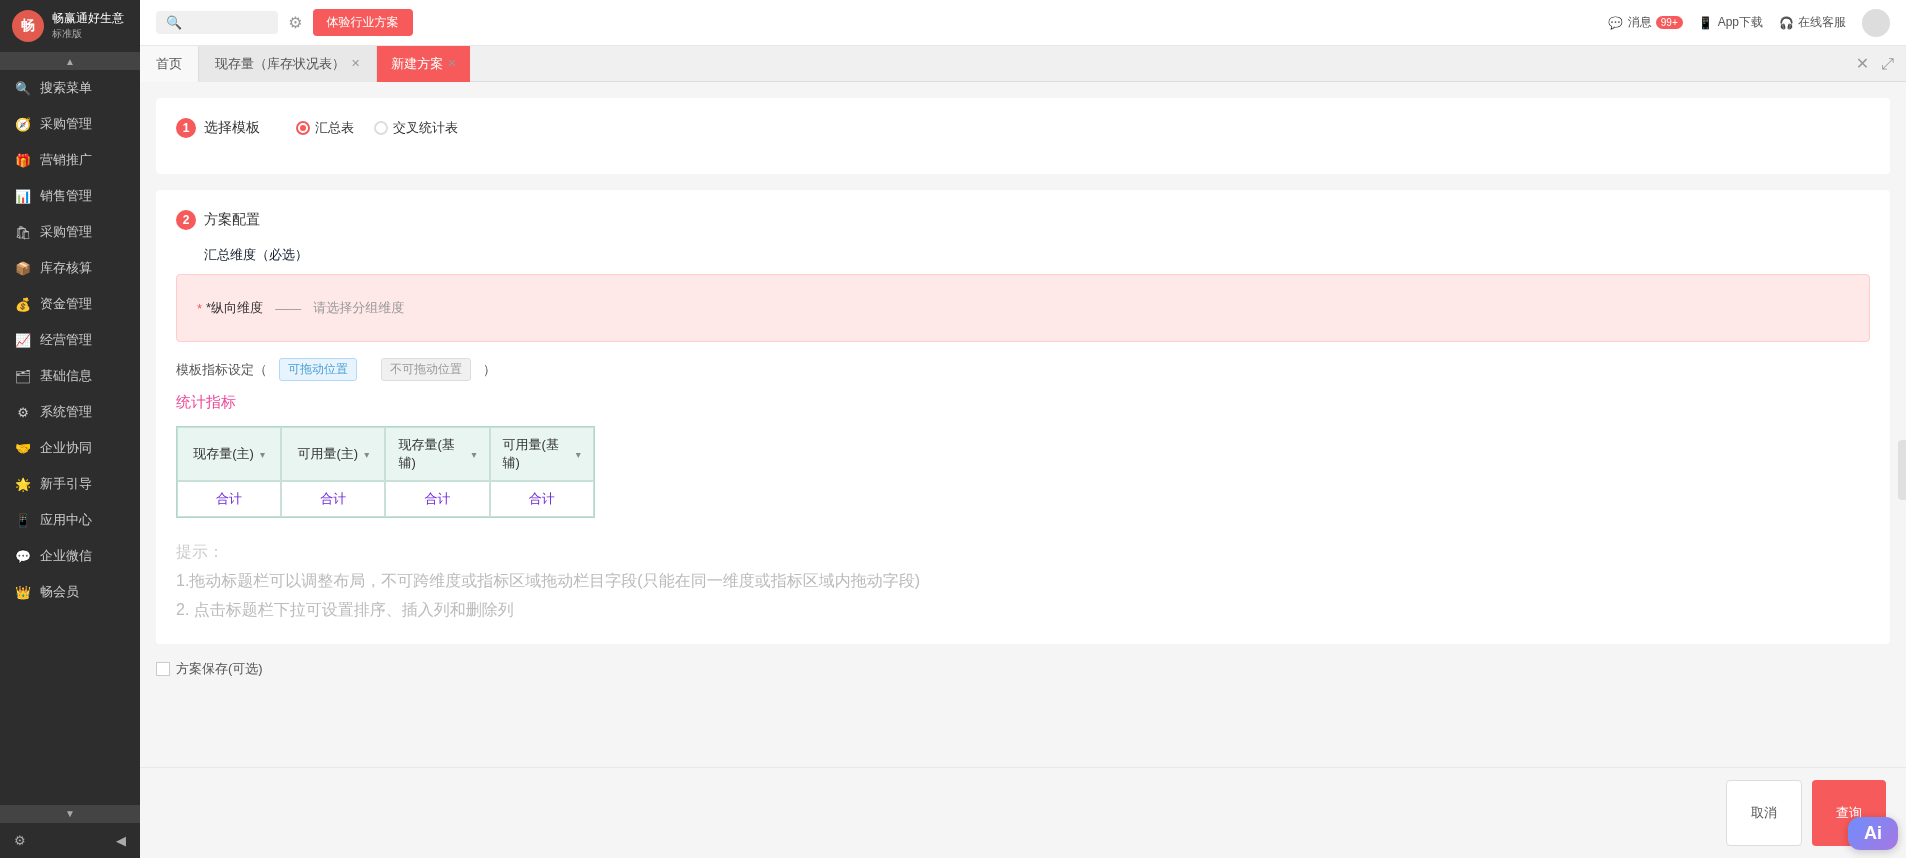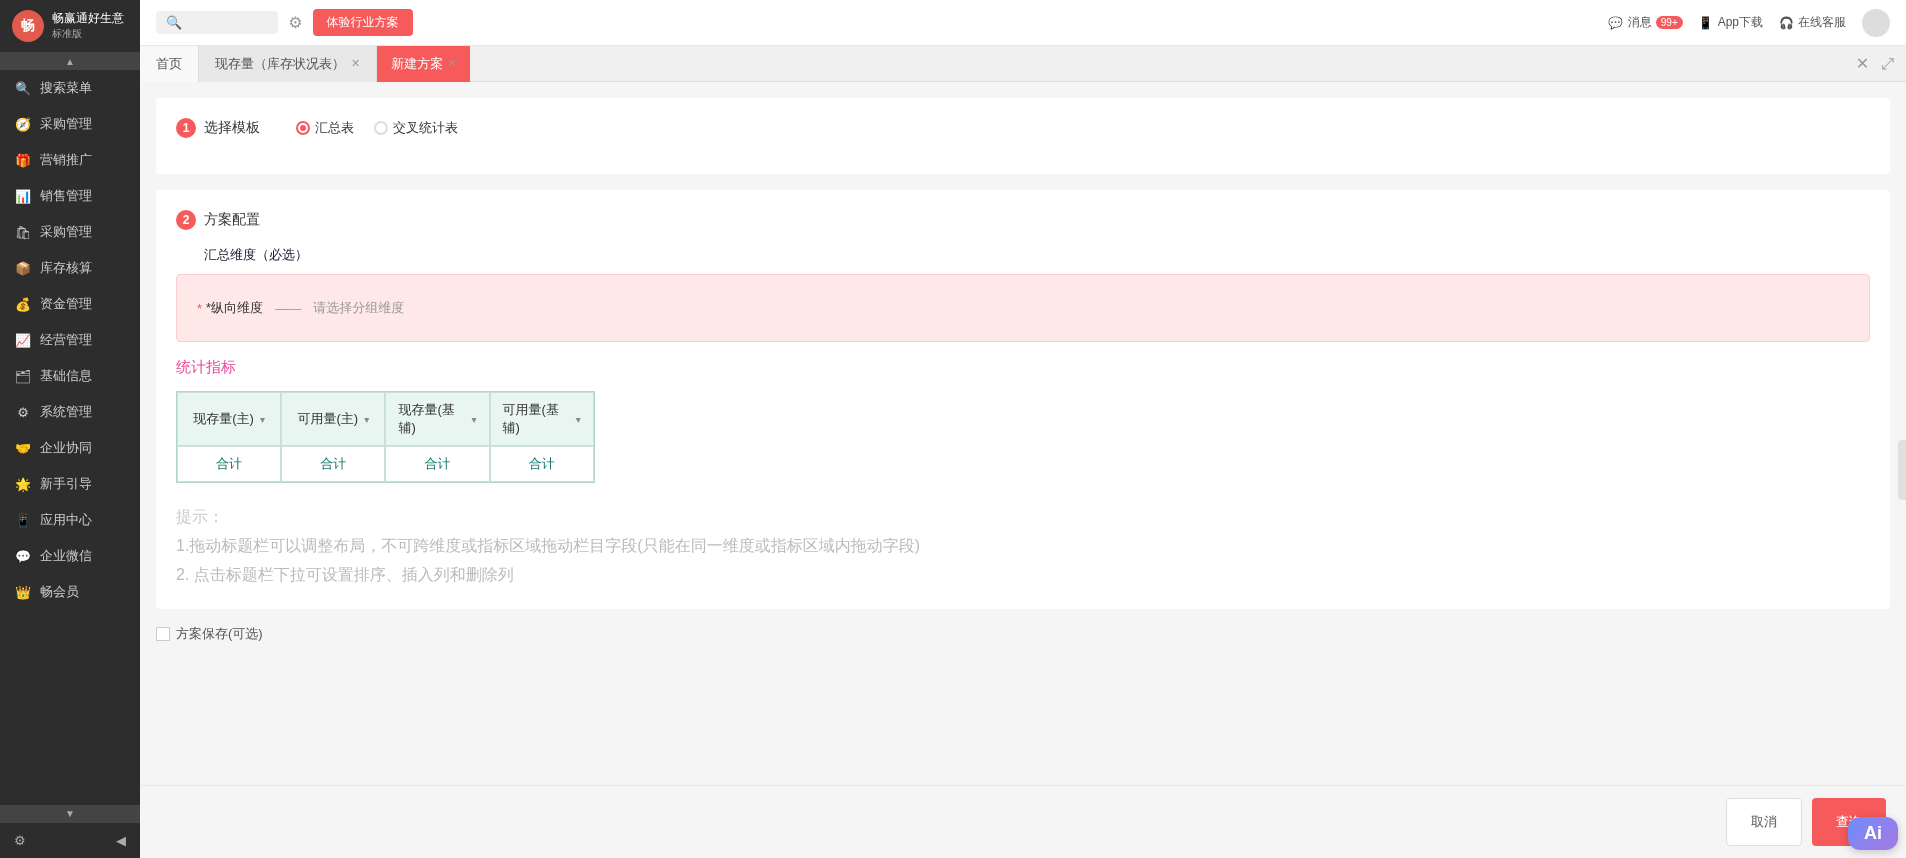--- a/index.html
+++ b/index.html
@@ -194,21 +194,21 @@
       display: flex;
     }
     .stats-cell {
       flex: 1; border: 1px solid #c8e0d8; padding: 8px 12px;
       display: flex; align-items: center; justify-content: center; gap: 6px;
       background: #e8f5f0; font-size: 13px; color: #333;
     }
     .stats-data-row { display: flex; }
     .stats-data-cell {
       flex: 1; border: 1px solid #c8e0d8; padding: 8px 12px;
-      text-align: center; font-size: 13px; color: #0f766e; background: #fff;
+      text-align: center; font-size: 13px; color: #6d28d9; background: #fff;
     }
     .chevron-down { font-size: 10px; color: #888; }
 
     .tips-section {
       color: #bbb; font-size: 16px; line-height: 1.8; margin-top: 20px;
     }
     .tips-title { color: #ccc; }
 
     
     .save-option {
@@ -221,21 +221,21 @@
 
     .footer-actions {
       position: absolute; bottom: 0; right: 0; left: 0;
       background: #f5f5f5;
       padding: 12px 20px;
       display: flex; justify-content: flex-end; gap: 10px;
       border-top: 1px solid #e8e8e8;
     }
     .btn-cancel {
       background: #fff; border: 1px solid #ddd; border-radius: 4px;
-      padding: 14px 24px; cursor: pointer; font-size: 13px; color: #555;
+      padding: 23px 24px; cursor: pointer; font-size: 13px; color: #555;
     }
     .btn-query {
       background: #f75a5a; border: none; border-radius: 4px;
       padding: 7px 24px; cursor: pointer; font-size: 13px; color: white;
     }
 
     
     .right-handle {
       position: absolute; right: 0; top: 50%; transform: translateY(-50%);
       width: 8px; background: #e0e0e0; height: 60px; border-radius: 4px 0 0 4px;
@@ -410,20 +410,27 @@
 
       <div class="config-label">汇总维度（必选）</div>
 
       <div class="dimension-box">
         <span class="dimension-required">*</span>
         <span class="dimension-label">*纵向维度</span>
         <span class="dimension-dash">——</span>
         <span class="dimension-placeholder">请选择分组维度</span>
       </div>
 
+      <div class="indicator-setting">
+        <span>模板指标设定（</span>
+        <span class="draggable-tag">可拖动位置</span>
+        <span> </span>
+        <span class="non-draggable-tag">不可拖动位置</span>
+        <span>）</span>
+      </div>
 
       <div class="stats-section">
         <div class="stats-label">统计指标</div>
         <div style="display:inline-block; border: 1px solid #b2d8cc; border-collapse: collapse;">
           <div class="stats-header-row">
             <div class="stats-cell">
               <span>现存量(主)</span>
               <span class="chevron-down">▾</span>
             </div>
             <div class="stats-cell">

